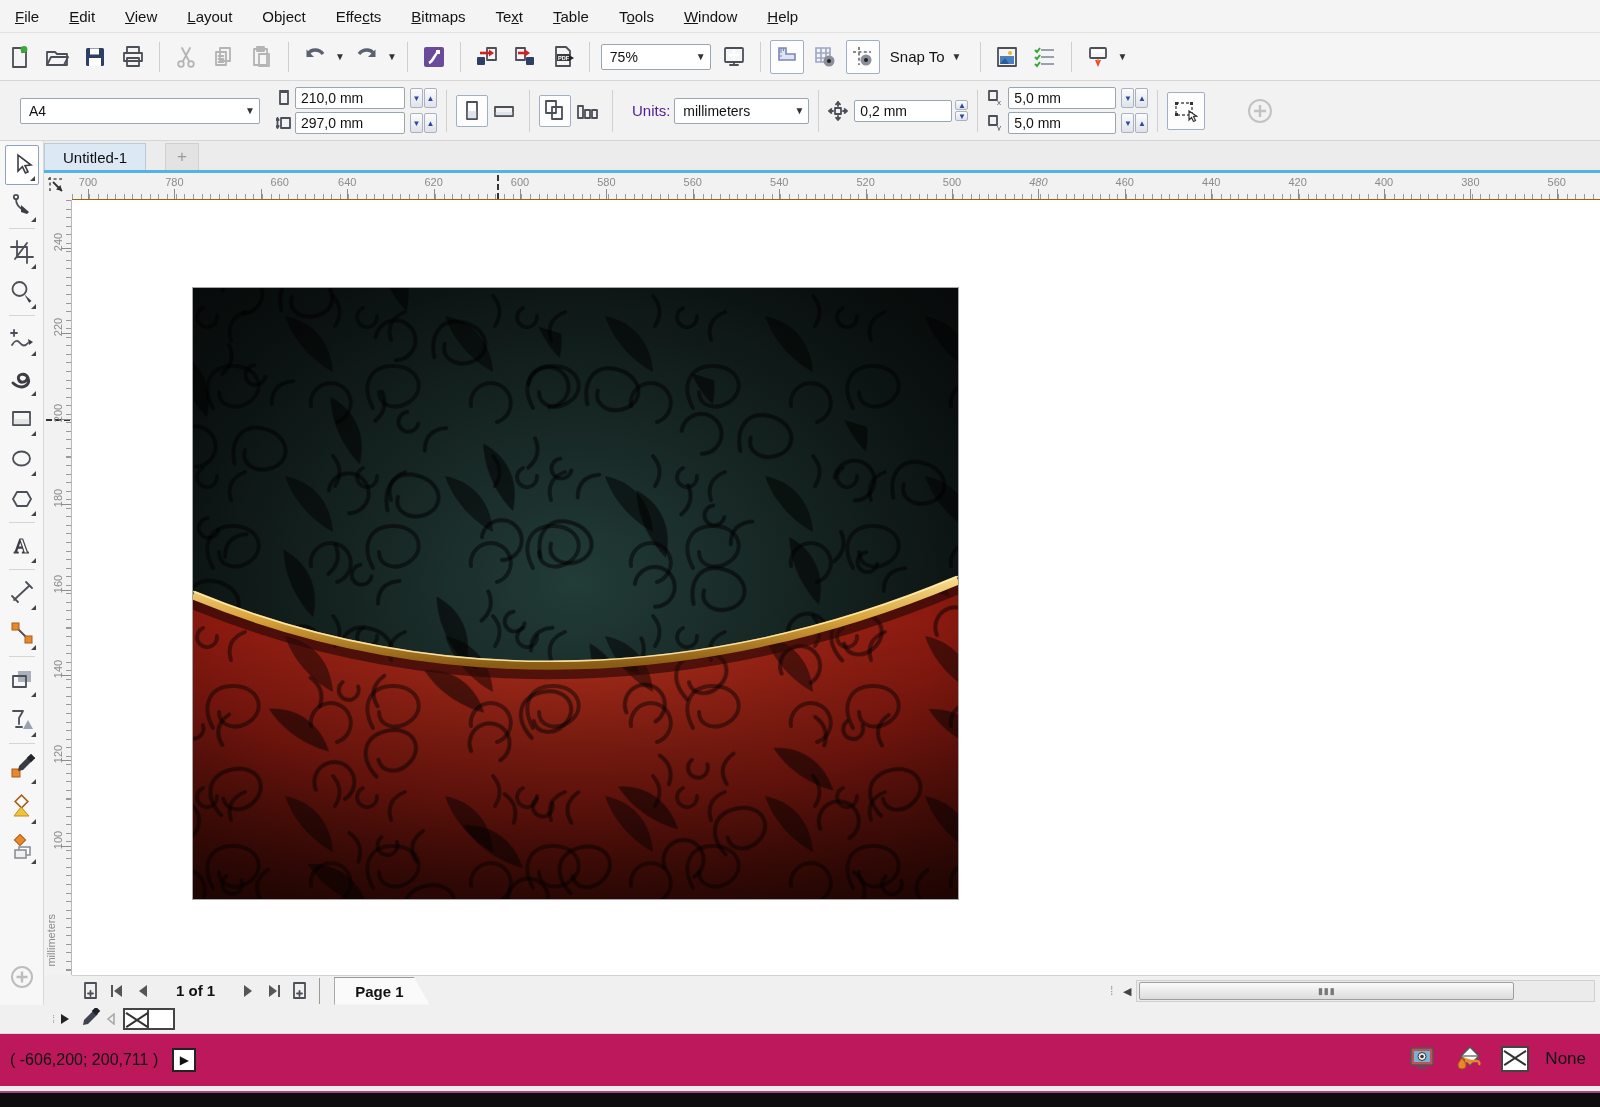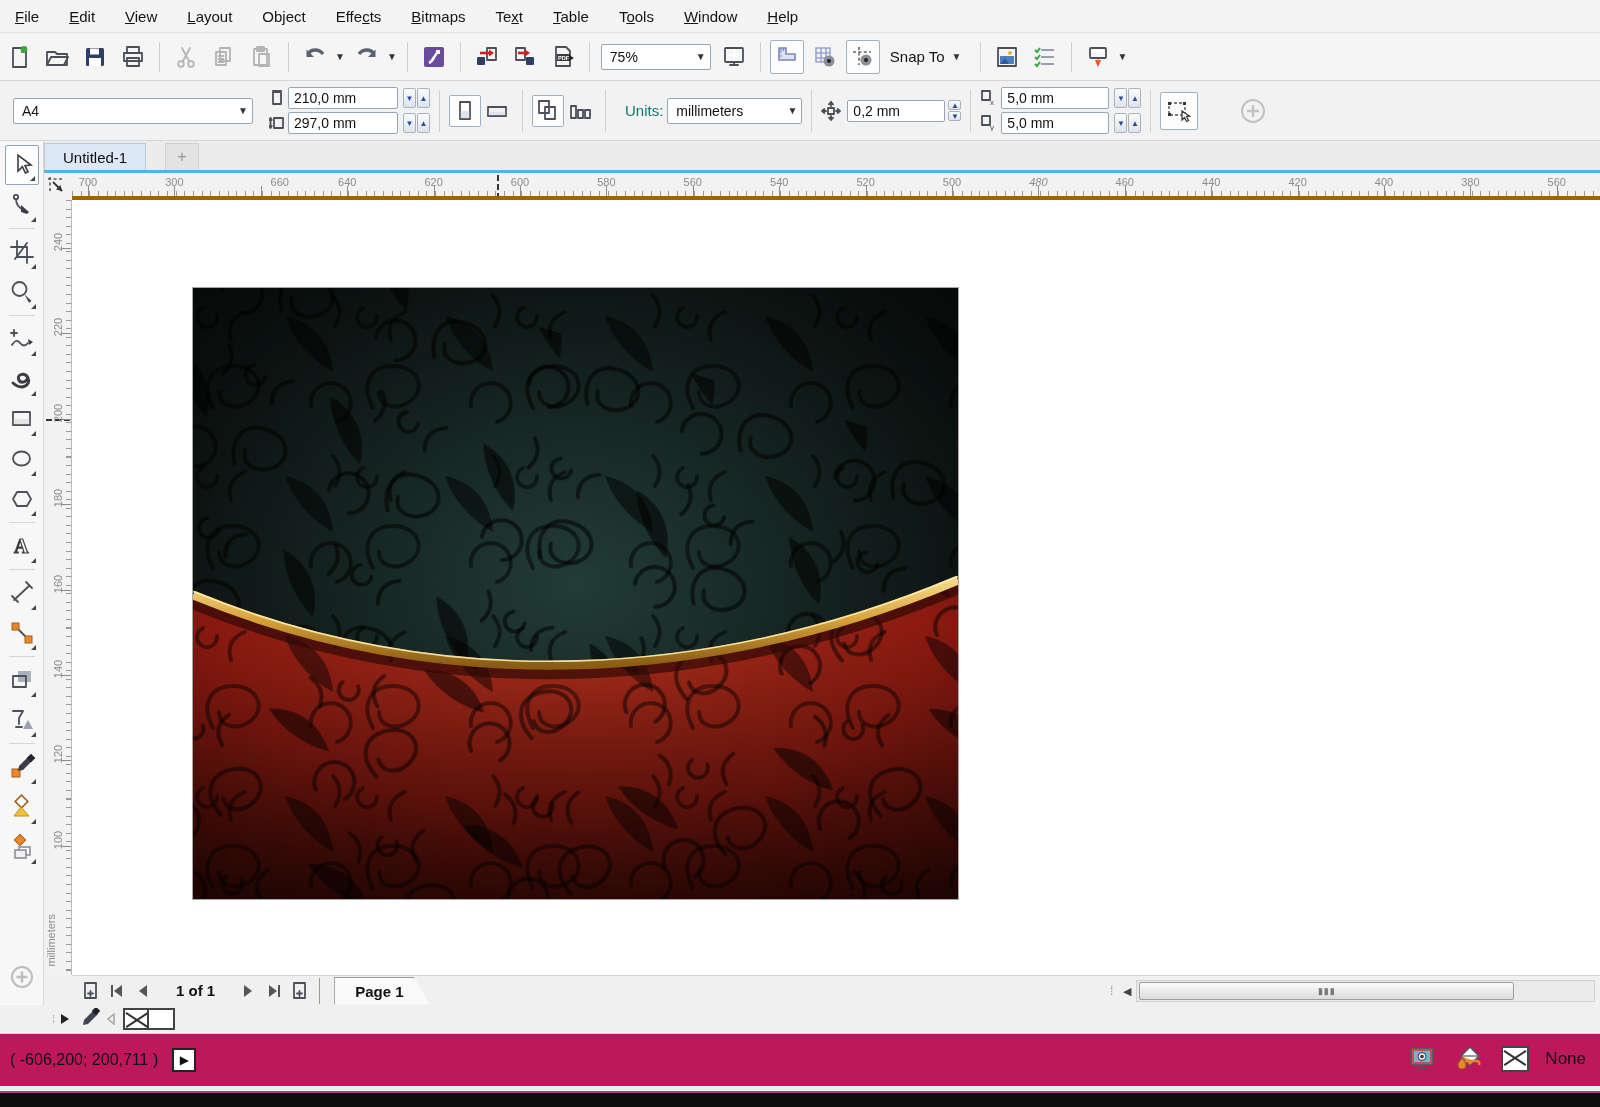--- a/index.html
+++ b/index.html
@@ -32,36 +32,36 @@
             color:#111; display:flex; align-items:center; padding:0 5px; }
   .spin2 { display:flex; gap:1px; margin-left:2px; }
   .spin2 b, .spinv b { width:13px; height:20px; background:linear-gradient(#fcfcfc,#dfe3ea); border:1px solid #a8b2c0;
             border-radius:2px; font-size:8px; color:#2b4a9b; display:flex; align-items:center; justify-content:center; font-weight:normal;}
   .spinv { display:flex; flex-direction:column; gap:1px; margin-left:3px; }
   .spinv b { height:10px; }
   .pcol { display:flex; flex-direction:column; gap:3px; }
   .prow { display:flex; align-items:center; gap:3px; }
   .pbtn { width:32px; height:32px; display:flex; align-items:center; justify-content:center; }
   .pressed { border:1px solid #9fb0c4; background:#fdfdfd; border-radius:2px; }
-  .plabel { font-size:15px; color:#0f766e; margin:0 4px 0 10px; }
+  .plabel { font-size:15px; color:#4c1d95; margin:0 4px 0 10px; }
   .psep { width:1px; height:42px; background:#d0d0d0; margin:0 9px; }
 
   
   .tabbar { position:absolute; left:44px; top:141px; width:1556px; height:32px; background:#ececec; }
   .doc-tab { position:absolute; left:0; top:2px; height:27px; padding:0 18px; background:#dcE9f5;
              background:#dce9f5; border:1px solid #b9cbdc; border-bottom:none; font-size:15px; color:#101010;
              display:flex; align-items:center; }
   .newtab { position:absolute; left:121px; top:2px; width:34px; height:27px; background:#e3e3e3;
             border:1px solid #d0d0d0; border-bottom:none; color:#9a9a9a; font-size:17px;
             display:flex; align-items:center; justify-content:center; }
   .tabline { position:absolute; left:0; bottom:0; width:100%; height:3px; background:#55b2e5; }
 
   
   .corner { position:absolute; left:44px; top:173px; width:28px; height:27px; background:#f2f2f2; }
-  .hruler { position:absolute; left:72px; top:173px; width:1528px; height:27px; background:#f2f2f2; border-bottom:4px solid #a16207; overflow:hidden;}
+  .hruler { position:absolute; left:72px; top:173px; width:1528px; height:27px; background:#f2f2f2; border-bottom:1px solid #a16207; overflow:hidden;}
   .hruler .minor { position:absolute; left:0; bottom:0; width:100%; height:5px;
       background-image:repeating-linear-gradient(90deg,#9a9a9a 0 1px,transparent 1px 8.64px); }
   .hlabel { position:absolute; top:3px; font-size:11px; color:#8b8b8b; transform:translateX(-50%); }
   .htick { position:absolute; bottom:0; width:1px; height:10px; background:#8b8b8b; }
   .hmark { position:absolute; top:2px; width:1px; height:24px; border-left:2px dashed #333; }
   .vruler { position:absolute; left:44px; top:200px; width:28px; height:775px; background:#f2f2f2; border-right:1px solid #b9b9b9; overflow:hidden;}
   .vruler .minor { position:absolute; top:0; right:0; height:100%; width:5px;
       background-image:repeating-linear-gradient(180deg,#9a9a9a 0 1px,transparent 1px 8.55px); }
   .vlabel { position:absolute; left:2px; font-size:11px; color:#8b8b8b; transform:rotate(-90deg); transform-origin:center; width:24px; text-align:center;}
   .vtick { position:absolute; right:0; height:1px; width:10px; background:#8b8b8b; }
@@ -299,21 +299,21 @@
           <rect x="5" y="4" width="16" height="10" rx="1" fill="#23272f" class="ic"></rect>
           <rect x="6.5" y="5.5" width="13" height="3" fill="#fff"></rect>
           <path d="M10 16l3 7 3-7z" fill="#e8492a"></path>
           <path d="M12 15l1 4 1-4z" fill="#f5a623"></path>
         </svg>
       </div>
     <span class="caret">▼</span>
   </div>
 
   <div class="propbar">
-    <div class="combo" style="width:240px; margin-left:13px;">
+    <div class="combo" style="width:240px; margin-left:20px;">
       <span class="cval">A4</span>
       <span class="cdrop">▼</span>
     </div>
     <div class="pcol" style="margin-left:16px;">
       <div class="prow">
         <svg width="16" height="16" viewBox="0 0 16 16">
             <rect x="4" y="2" width="8" height="12" class="ic" fill="#fff"></rect>
             <path class="ic" d="M4 0.8h8" stroke-width="1.2"></path>
           </svg>
         <div class="pfield" style="width:110px;">
@@ -446,21 +446,21 @@
         <path d="M9 9l9 9" stroke="#333" stroke-width="1.8"></path>
         <path d="M18 18l-6-1.5 4.5-4.5z" fill="#333"></path>
       </svg>
   </div>
 
   <div class="hruler" id="hruler">
     <div class="minor"></div>
     <div class="hmark" style="left:425px;"></div>
   <span class="hlabel" style="left: 16px;">700</span>
       <div class="htick" style="left: 16px;"></div>
-      <span class="hlabel" style="left: 102.4px;">300</span>
+      <span class="hlabel" style="left: 102.4px;">780</span>
       <div class="htick" style="left: 102.4px;"></div>
       <span class="hlabel" style="left: 188.8px; margin-left: 19px;">660</span>
       <div class="htick" style="left: 188.8px;"></div>
       <span class="hlabel" style="left: 275.2px;">640</span>
       <div class="htick" style="left: 275.2px;"></div>
       <span class="hlabel" style="left: 361.6px;">620</span>
       <div class="htick" style="left: 361.6px;"></div>
       <span class="hlabel" style="left: 448px;">600</span>
       <div class="htick" style="left: 448px;"></div>
       <span class="hlabel" style="left: 534.4px;">580</span>

